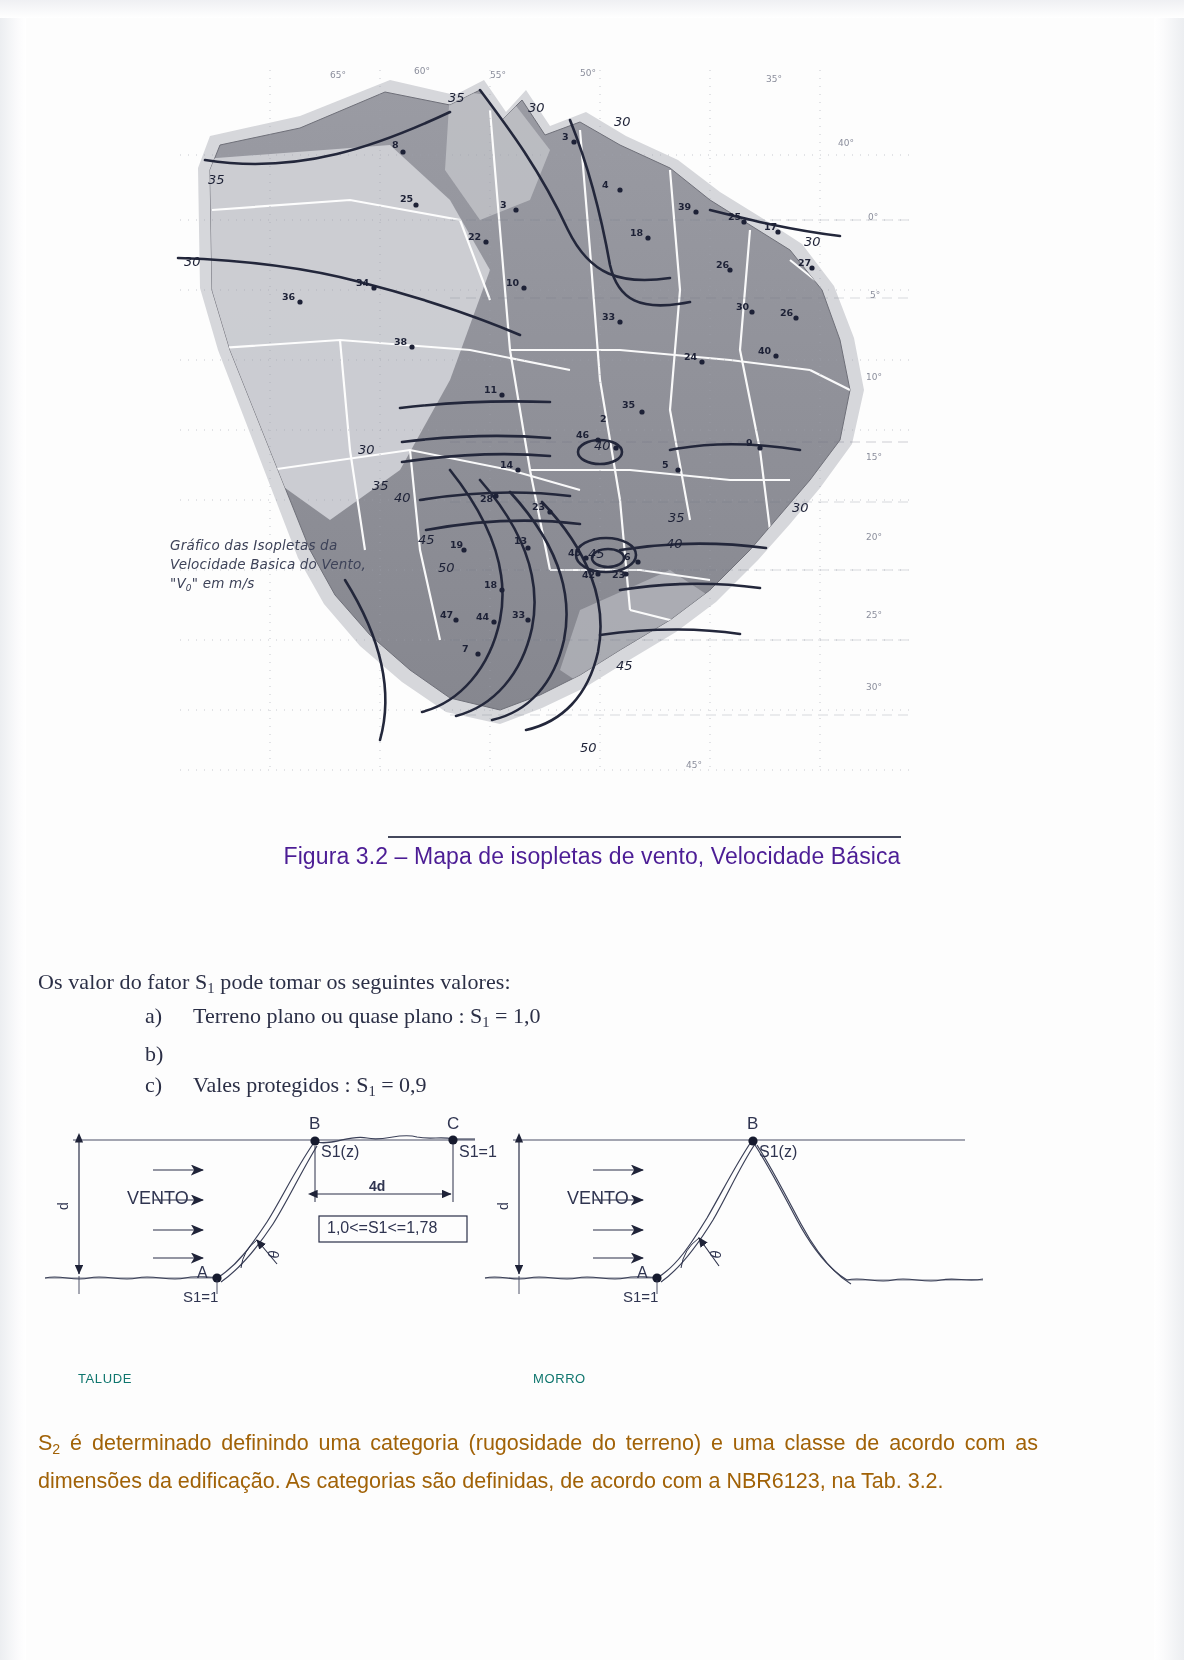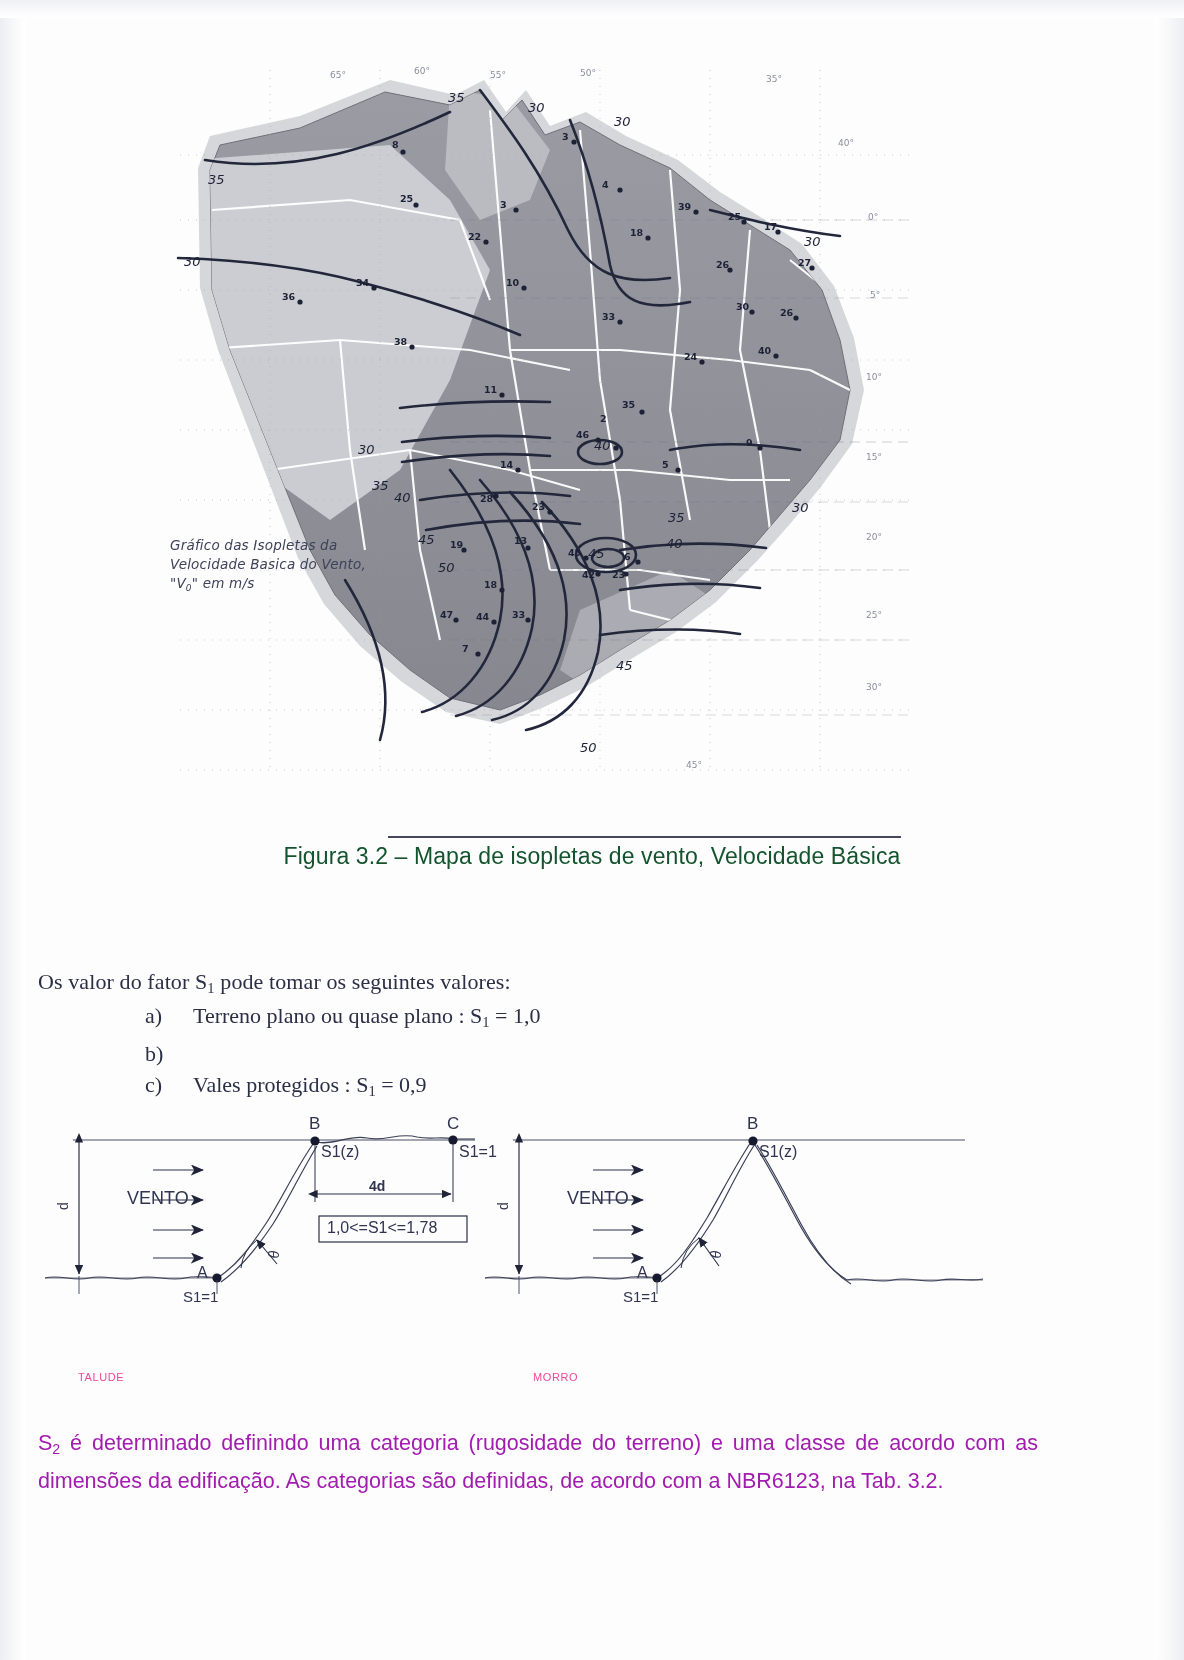--- a/index.html
+++ b/index.html
@@ -75,21 +75,21 @@
     background: #44485c;
   }
   #figure-caption {
     position: absolute;
     left: 0;
     top: 843px;
     width: 1184px;
     text-align: center;
     font-family: "Liberation Sans", sans-serif;
     font-size: 23px;
-    color: #14532d;
+    color: #4c1d95;
     letter-spacing: .1px;
   }
 
   
   #intro-paragraph {
     position: absolute;
     left: 38px;
     top: 945px;
     font-size: 22px;
     color: #2b2f46;
@@ -126,38 +126,38 @@
 
   .dgm-label {
     position: absolute;
     font-family: "Liberation Sans", sans-serif;
     color: #2f3450;
     white-space: nowrap;
   }
   #talude-name, #morro-name {
     position: absolute;
     font-family: "Liberation Sans", sans-serif;
-    font-size: 11px;
-    color: #ec4899;
+    font-size: 13px;
+    color: #0f766e;
     letter-spacing: .6px;
   }
   #talude-name { left: 78px; top: 1371px; }
   #morro-name  { left: 533px; top: 1371px; }
 
   
   #closing-paragraph {
     position: absolute;
     left: 38px;
     top: 1405px;
     width: 1000px;
     font-family: "Liberation Sans", sans-serif;
     font-size: 21.5px;
     line-height: 33px;
     text-align: justify;
-    color: #a21caf;
+    color: #a16207;
   }
 </style>
 </head>
 <body>
 
 <div class="page"></div>
 <div class="scan-edge-left"></div>
 <div class="scan-edge-right"></div>
 <div class="scan-edge-top"></div>
 

